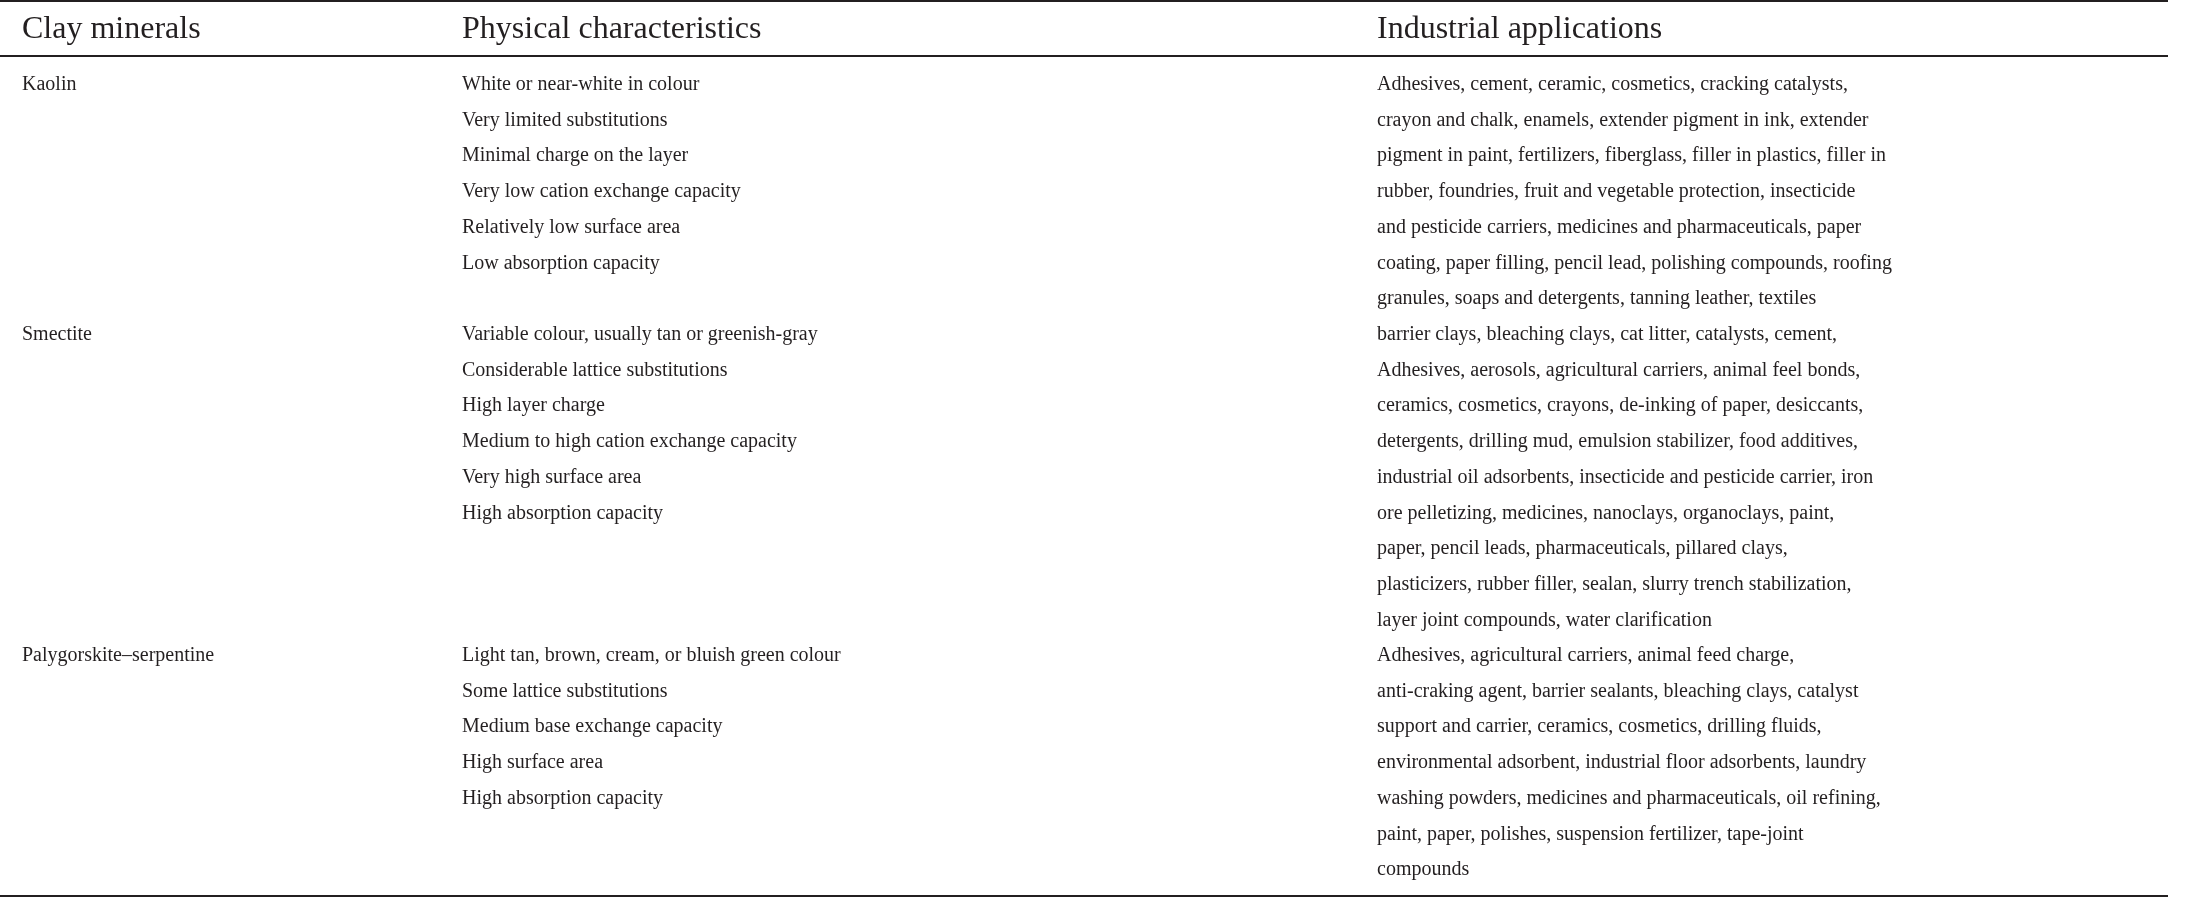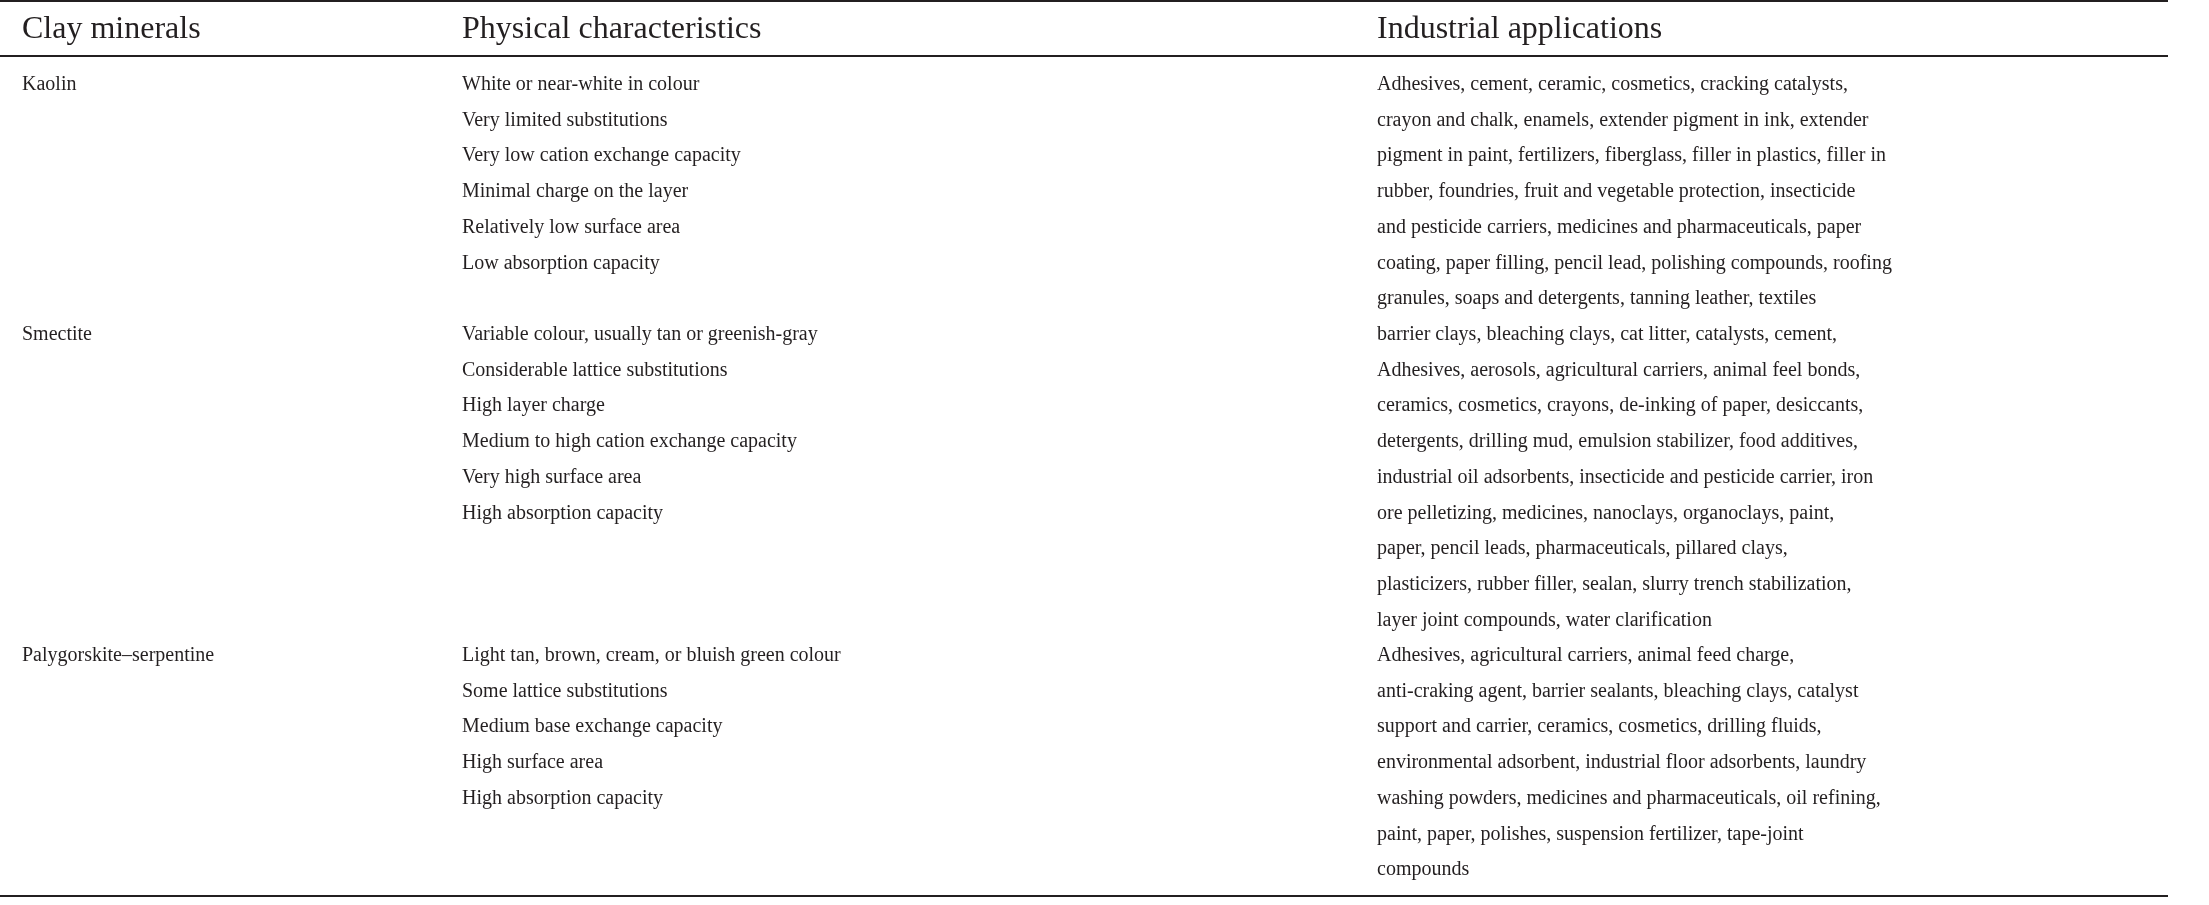--- a/index.html
+++ b/index.html
@@ -84,22 +84,22 @@
     <div class="hcell col3">Industrial applications</div>
   </div>
 
   <div class="rule head"></div>
 
   <div class="row kaolin">
     <div class="cell col1">Kaolin</div>
     <div class="cell col2">
       <span class="line">White or near-white in colour</span>
       <span class="line">Very limited substitutions</span>
+      <span class="line">Minimal charge on the layer</span>
       <span class="line">Very low cation exchange capacity</span>
-      <span class="line">Minimal charge on the layer</span>
       <span class="line">Relatively low surface area</span>
       <span class="line">Low absorption capacity</span>
     </div>
     <div class="cell col3">
       <span class="line">Adhesives, cement, ceramic, cosmetics, cracking catalysts,</span>
       <span class="line">crayon and chalk, enamels, extender pigment in ink, extender</span>
       <span class="line">pigment in paint, fertilizers, fiberglass, filler in plastics, filler in</span>
       <span class="line">rubber, foundries, fruit and vegetable protection, insecticide</span>
       <span class="line">and pesticide carriers, medicines and pharmaceuticals, paper</span>
       <span class="line">coating, paper filling, pencil lead, polishing compounds, roofing</span>

